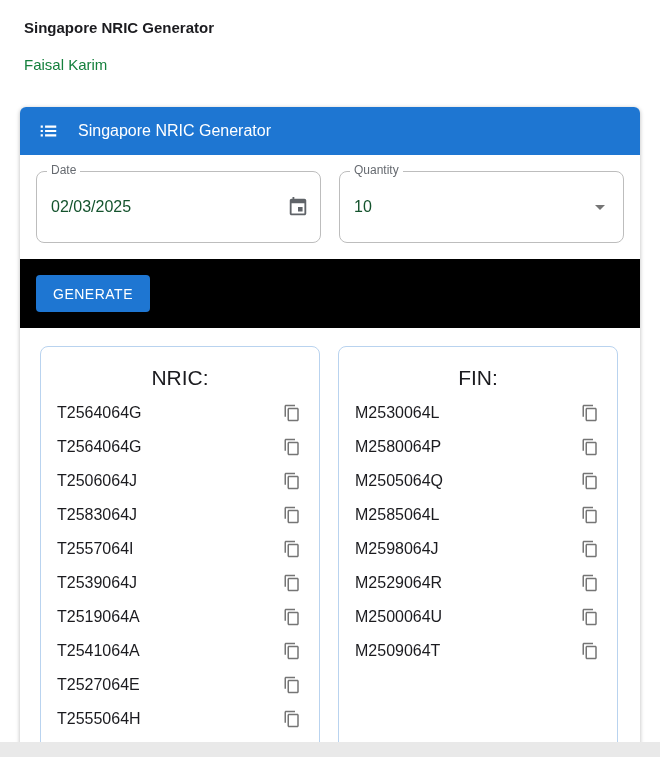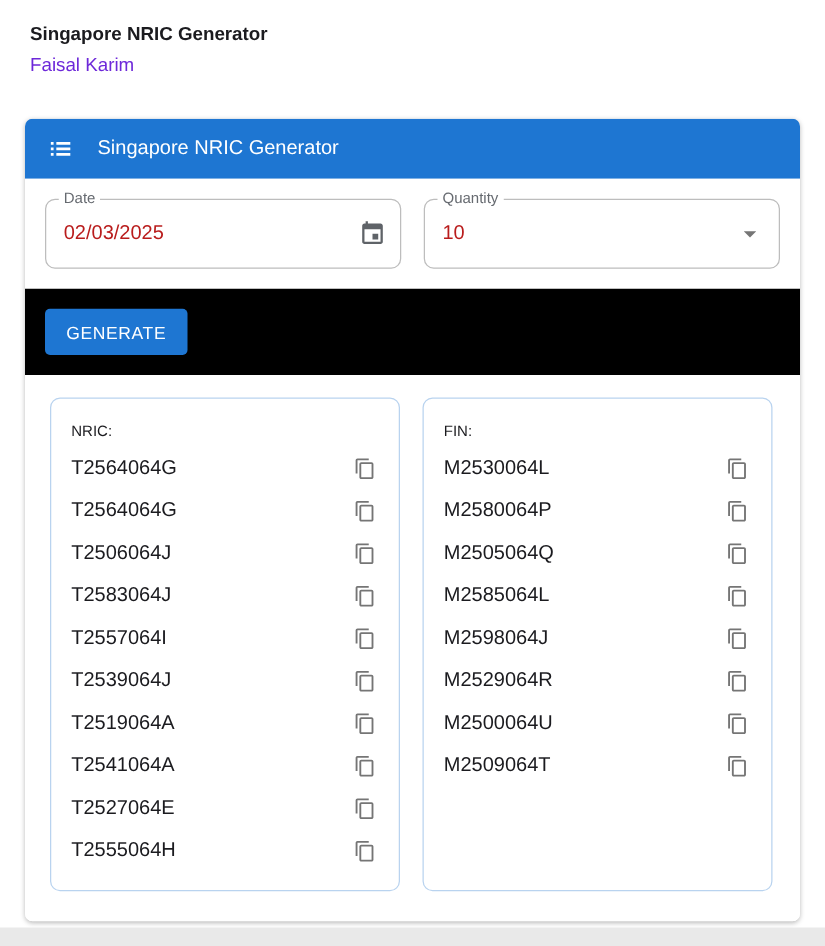--- a/index.html
+++ b/index.html
@@ -8,21 +8,21 @@
     width: 660px; height: 757px;
     background: #ffffff;
     font-family: "Liberation Sans", sans-serif;
     position: relative;
     overflow: hidden;
   }
 
   
   .page-head { padding: 18px 24px 0; }
   .page-title { font-size: 15px; font-weight: bold; color: #1b1b1f; line-height: 20px; }
-  .page-subtitle { font-size: 15px; color: #6d28d9; line-height: 20px; margin-top: 5px; }
+  .page-subtitle { font-size: 15px; color: #15803d; line-height: 20px; margin-top: 17px; }
 
   
   .card {
     margin: 32px 20px 0;
     width: 620px;
     background: #fff;
     border-radius: 6px;
     box-shadow: 0 1px 4px rgba(0,0,0,.28);
     overflow: hidden;
   }
@@ -35,41 +35,41 @@
     padding: 0 17px;
     gap: 19px;
   }
   .card-header-title { color: #ffffff; font-size: 16px; }
 
   
   .form-row { display: flex; gap: 18px; padding: 16px; background: #fff; }
   .field {
     position: relative;
     flex: 1;
-    height: 56px;
+    height: 72px;
     border: 1px solid #bdbdbd;
     border-radius: 8px;
     background: #fff;
     cursor: text;
   }
   .field-label {
     position: absolute;
     top: -9px; left: 10px;
     background: #fff;
     padding: 0 4px;
     font-size: 12px;
     color: #666a70;
     line-height: 14px;
   }
   .field-value {
     position: absolute;
     left: 14px; top: 50%;
     transform: translateY(-50%);
     font-size: 16px;
-    color: #b91c1c;
+    color: #14532d;
   }
   .field-icon {
     position: absolute;
     right: 11px; top: 50%;
     transform: translateY(-50%);
     display: flex;
     cursor: pointer;
   }
 
   
@@ -90,21 +90,21 @@
 
   
   .results-row { display: flex; gap: 18px; padding: 18px 22px 24px 20px; background: #fff; }
   .panel {
     flex: 1;
     border: 1px solid #b9d3ef;
     border-radius: 8px;
     padding: 12px 16px 14px;
     background: #fff;
   }
-  .panel-heading { font-size: 12px; color: #1b1b1f; padding: 7px 0 6px; }
+  .panel-heading { font-size: 21px; color: #1b1b1f; padding: 7px 0 6px; text-align: center; }
   .result-row {
     display: flex;
     justify-content: space-between;
     align-items: center;
     height: 34px;
   }
   .result-value { font-size: 16px; color: #1b1b1f; }
   .copy-btn { display: flex; align-items: center; padding: 2px; cursor: pointer; }
 
   .bottom-strip {

